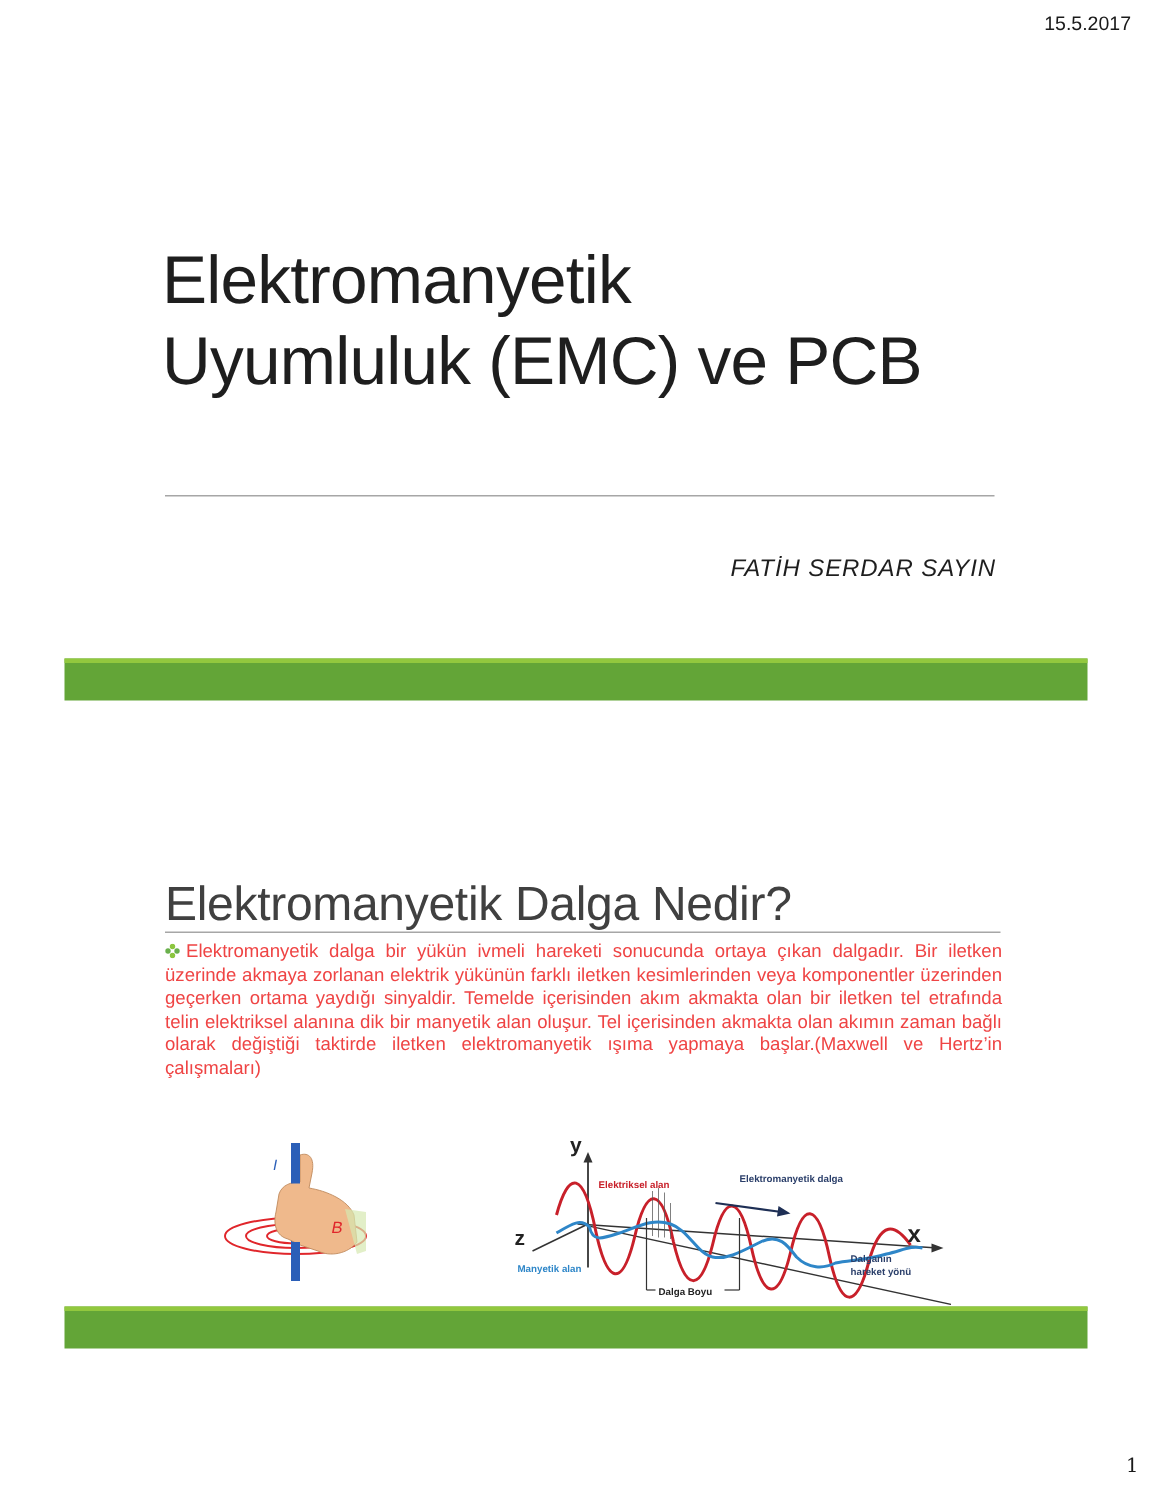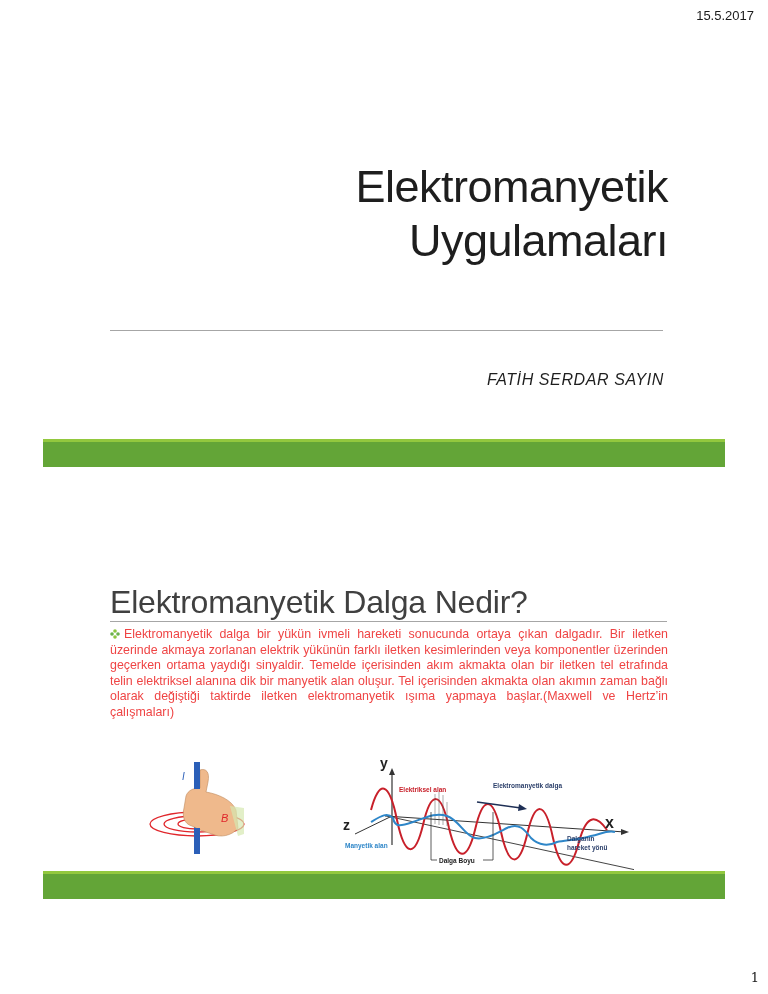--- a/index.html
+++ b/index.html
@@ -6,21 +6,21 @@
     body {
       width: 768px; height: 994px; position: relative; overflow: hidden;
       font-family: "Liberation Sans", "DejaVu Sans", sans-serif; color: #262626;
     }
     .date {
       position: absolute; right: 14px; top: 8px;
       font-size: 13px; color: #1a1a1a;
     }
     .slide1-title {
       position: absolute; left: 108px; width: 560px; top: 160px;
-      text-align: right; font-size: 45px; line-height: 54px; color: #1e1e1e;
+      text-align: left; font-size: 45px; line-height: 54px; color: #1e1e1e;
       letter-spacing: -0.5px;
     }
     .divider {
       position: absolute; height: 1px; background: #a6a6a6;
     }
     .author {
       position: absolute; right: 104px; top: 371px;
       font-size: 16px; letter-spacing: 0.6px; color: #1e1e1e; font-style: italic;
     }
     .green-bar {
@@ -49,21 +49,21 @@
     }
     .svg-label { font-family: "Liberation Sans", sans-serif; }
   </style>
 </head>
 <body>
 
 <div class="date">15.5.2017</div>
 
 <div class="slide1-title">
   <div>Elektromanyetik</div>
-  <div>Uygulamaları</div>
+  <div>Uyumluluk (EMC) ve PCB</div>
 </div>
 <div class="divider" style="left:110px; width:553px; top:330px;"></div>
 <div class="author">FATİH SERDAR SAYIN</div>
 <div class="green-bar" style="top:439px;"></div>
 
 <div class="slide2-title">Elektromanyetik Dalga Nedir?</div>
 <div class="divider" style="left:110px; width:557px; top:621px;"></div>
 
 <div class="body-text">
   <svg class="bullet" viewBox="0 0 10 10">

